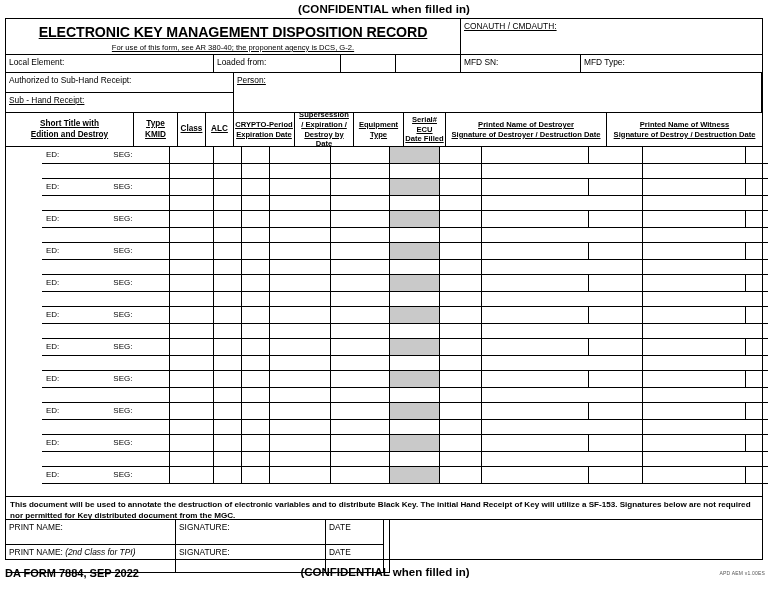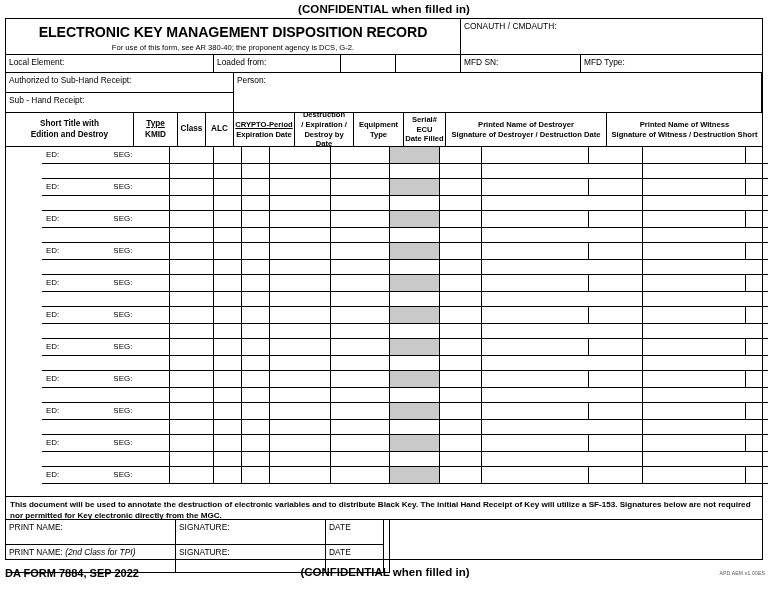--- a/index.html
+++ b/index.html
@@ -76,21 +76,21 @@
   }
 
   .cell {
     position: absolute;
     box-sizing: border-box;
     overflow: hidden;
   }
   .br { border-right: 1px solid #000; }
   .bt { border-top: 1px solid #000; }
   .bb { border-bottom: 1px solid #000; }
-  .thickb { border-bottom: 1.6px solid #000; }
+  .thickb { border-bottom: 1.6px solid #000; text-decoration: underline; }
 
   .lbl {
     font-size: 8.4px;
     padding: 2px 0 0 3px;
     line-height: 10px;
     white-space: nowrap;
   }
 
   
   .title-main {
@@ -228,21 +228,21 @@
 
     <div class="cell br thickb" style="left:228px;top:94px;width:61px;height:34px;">
       <div class="colhdr small">
         <span class="u">CRYPTO-Period</span>
         <span>Expiration Date</span>
       </div>
     </div>
 
     <div class="cell br thickb" style="left:289px;top:94px;width:59px;height:34px;">
       <div class="colhdr small">
-        <span>Destruction</span>
+        <span>Supersession</span>
         <span>/  Expiration /</span>
         <span>Destroy by Date</span>
       </div>
     </div>
 
     <div class="cell br thickb" style="left:348px;top:94px;width:50px;height:34px;">
       <div class="colhdr small">
         <span>Equipment</span>
         <span>Type</span>
       </div>
@@ -259,21 +259,21 @@
     <div class="cell br thickb" style="left:440px;top:94px;width:161px;height:34px;">
       <div class="colhdr small">
         <span>Printed Name of Destroyer</span>
         <span>Signature of Destroyer / Destruction Date</span>
       </div>
     </div>
 
     <div class="cell thickb" style="left:601px;top:94px;width:155px;height:34px;">
       <div class="colhdr small">
         <span>Printed Name of Witness</span>
-        <span>Signature of Witness / Destruction Short</span>
+        <span>Signature of Destroy / Destruction Date</span>
       </div>
     </div>
 
     <div id="grid" style="position:absolute;left:0;top:128px;width:756px;height:349px;margin-left:36px;">
         <div class="cell bb br" style="left: 0px; top: 0px; width: 128px; height: 17px;">
           <div class="edseg"><span>ED:</span><span class="seg">SEG:</span></div>
         </div>
         <div class="cell bb br" style="left: 128px; top: 0px; width: 44px; height: 17px;"></div>
         <div class="cell bb br" style="left: 172px; top: 0px; width: 28px; height: 17px;"></div>
         <div class="cell bb br" style="left: 200px; top: 0px; width: 28px; height: 17px;"></div>
@@ -544,21 +544,21 @@
         <div class="cell bb br" style="left: 440px; top: 320px; width: 161px; height: 17px;">
           <div style="position: absolute; top: 0px; bottom: 0px; width: 0px; border-left: 1px solid rgb(0, 0, 0); left: 106px;"></div>
         </div>
         <div class="cell bb" style="left: 601px; top: 320px; width: 155px; height: 17px;">
           <div style="position: absolute; top: 0px; bottom: 0px; width: 0px; border-left: 1px solid rgb(0, 0, 0); left: 102px;"></div>
         </div>
       </div>
 
     <div class="cell bt bb" style="left:0;top:477px;width:756px;height:24px;border-top:1.6px solid #000;">
       <div class="note">This document will be used to annotate the destruction of electronic variables and to distribute Black Key. The initial Hand Receipt of Key will utilize a SF-153. Signatures below are not required</div>
-      <div class="note" style="padding-top:0;">nor permitted for Key electronic directly from the MGC.</div>
+      <div class="note" style="padding-top:0;">nor permitted for Key distributed document from the MGC.</div>
     </div>
 
     <div class="cell br bb" style="left:0;top:501px;width:170px;height:25px;">
       <div class="lbl">PRINT NAME:</div>
     </div>
     <div class="cell br bb" style="left:170px;top:501px;width:150px;height:25px;">
       <div class="lbl">SIGNATURE:</div>
     </div>
     <div class="cell br bb" style="left:320px;top:501px;width:58px;height:25px;">
       <div class="lbl">DATE</div>

